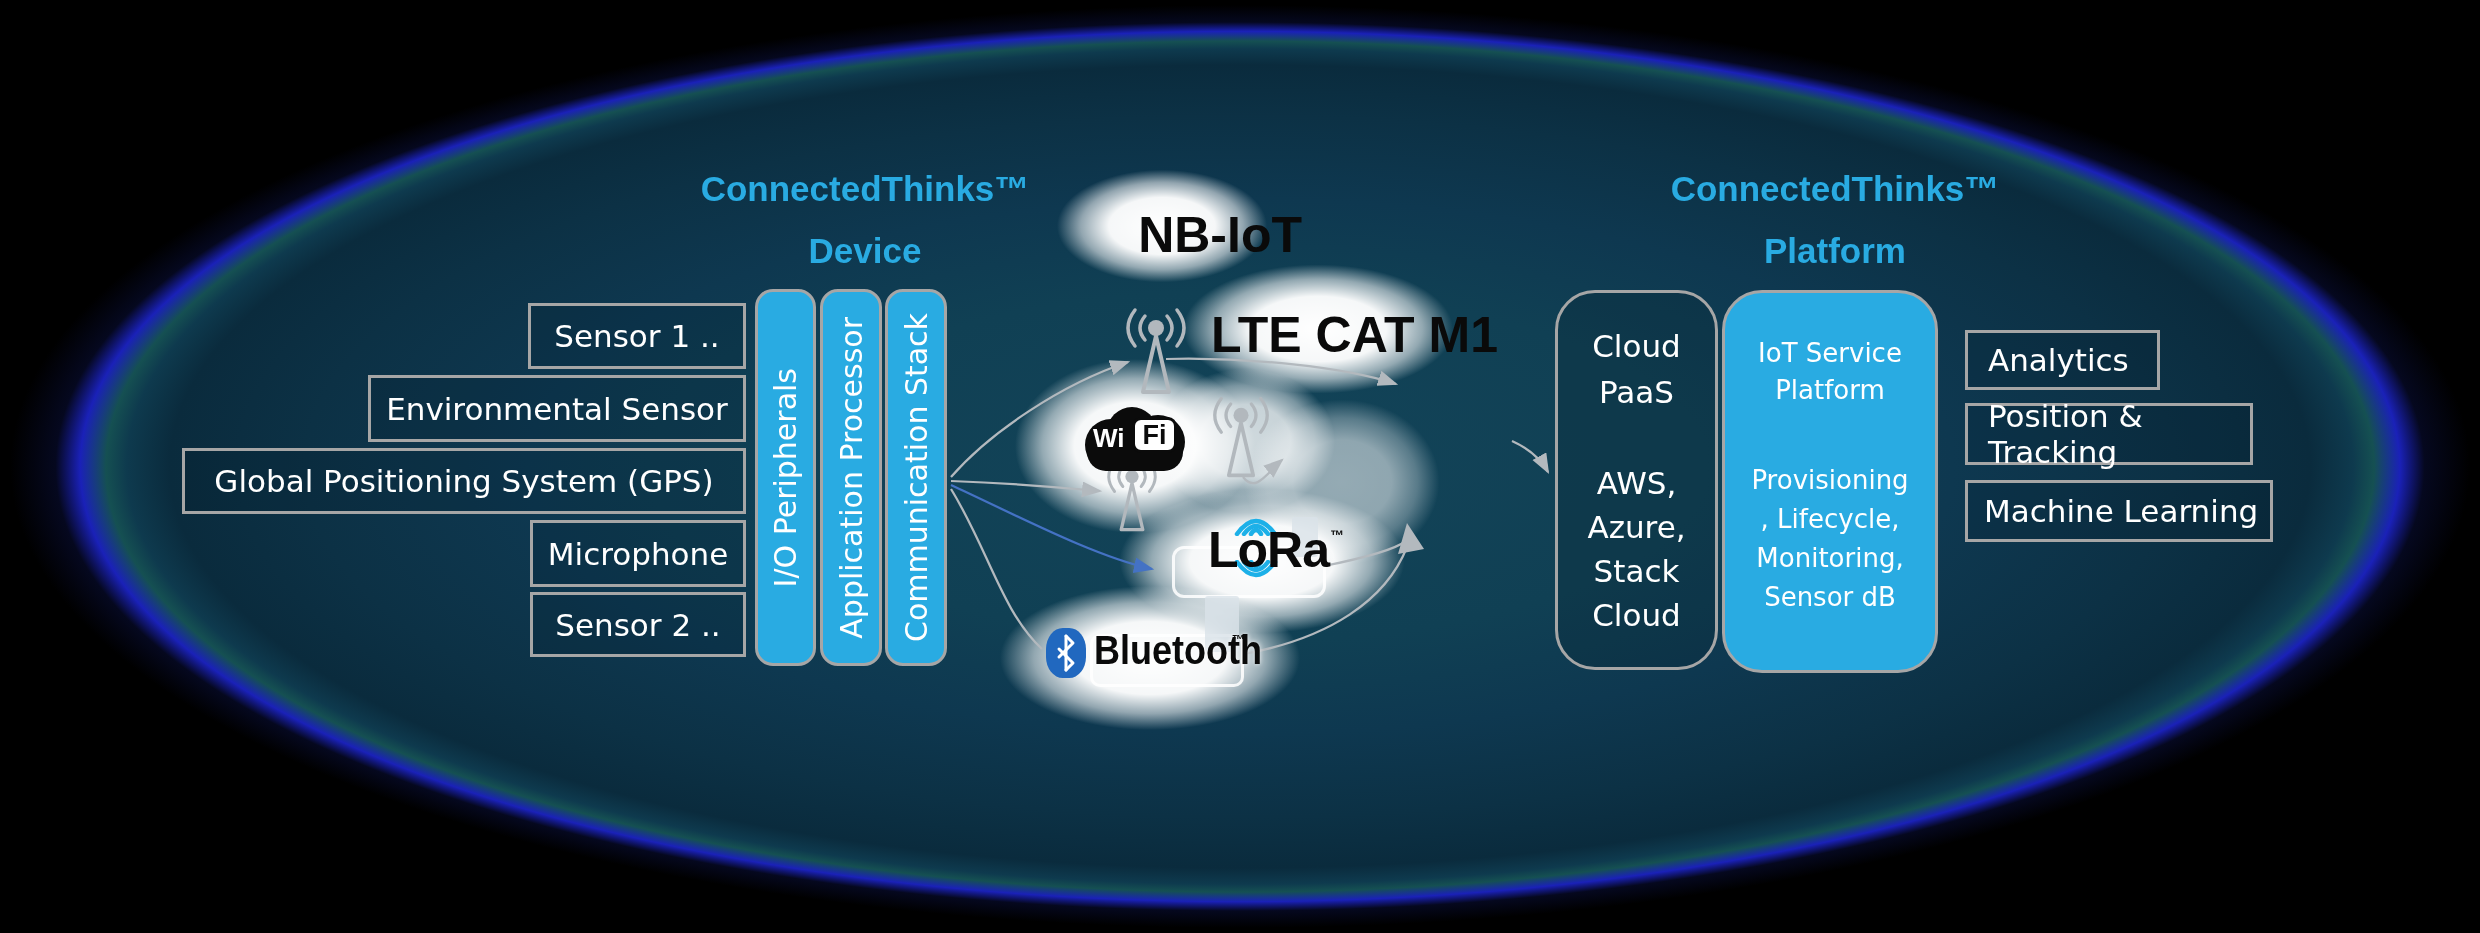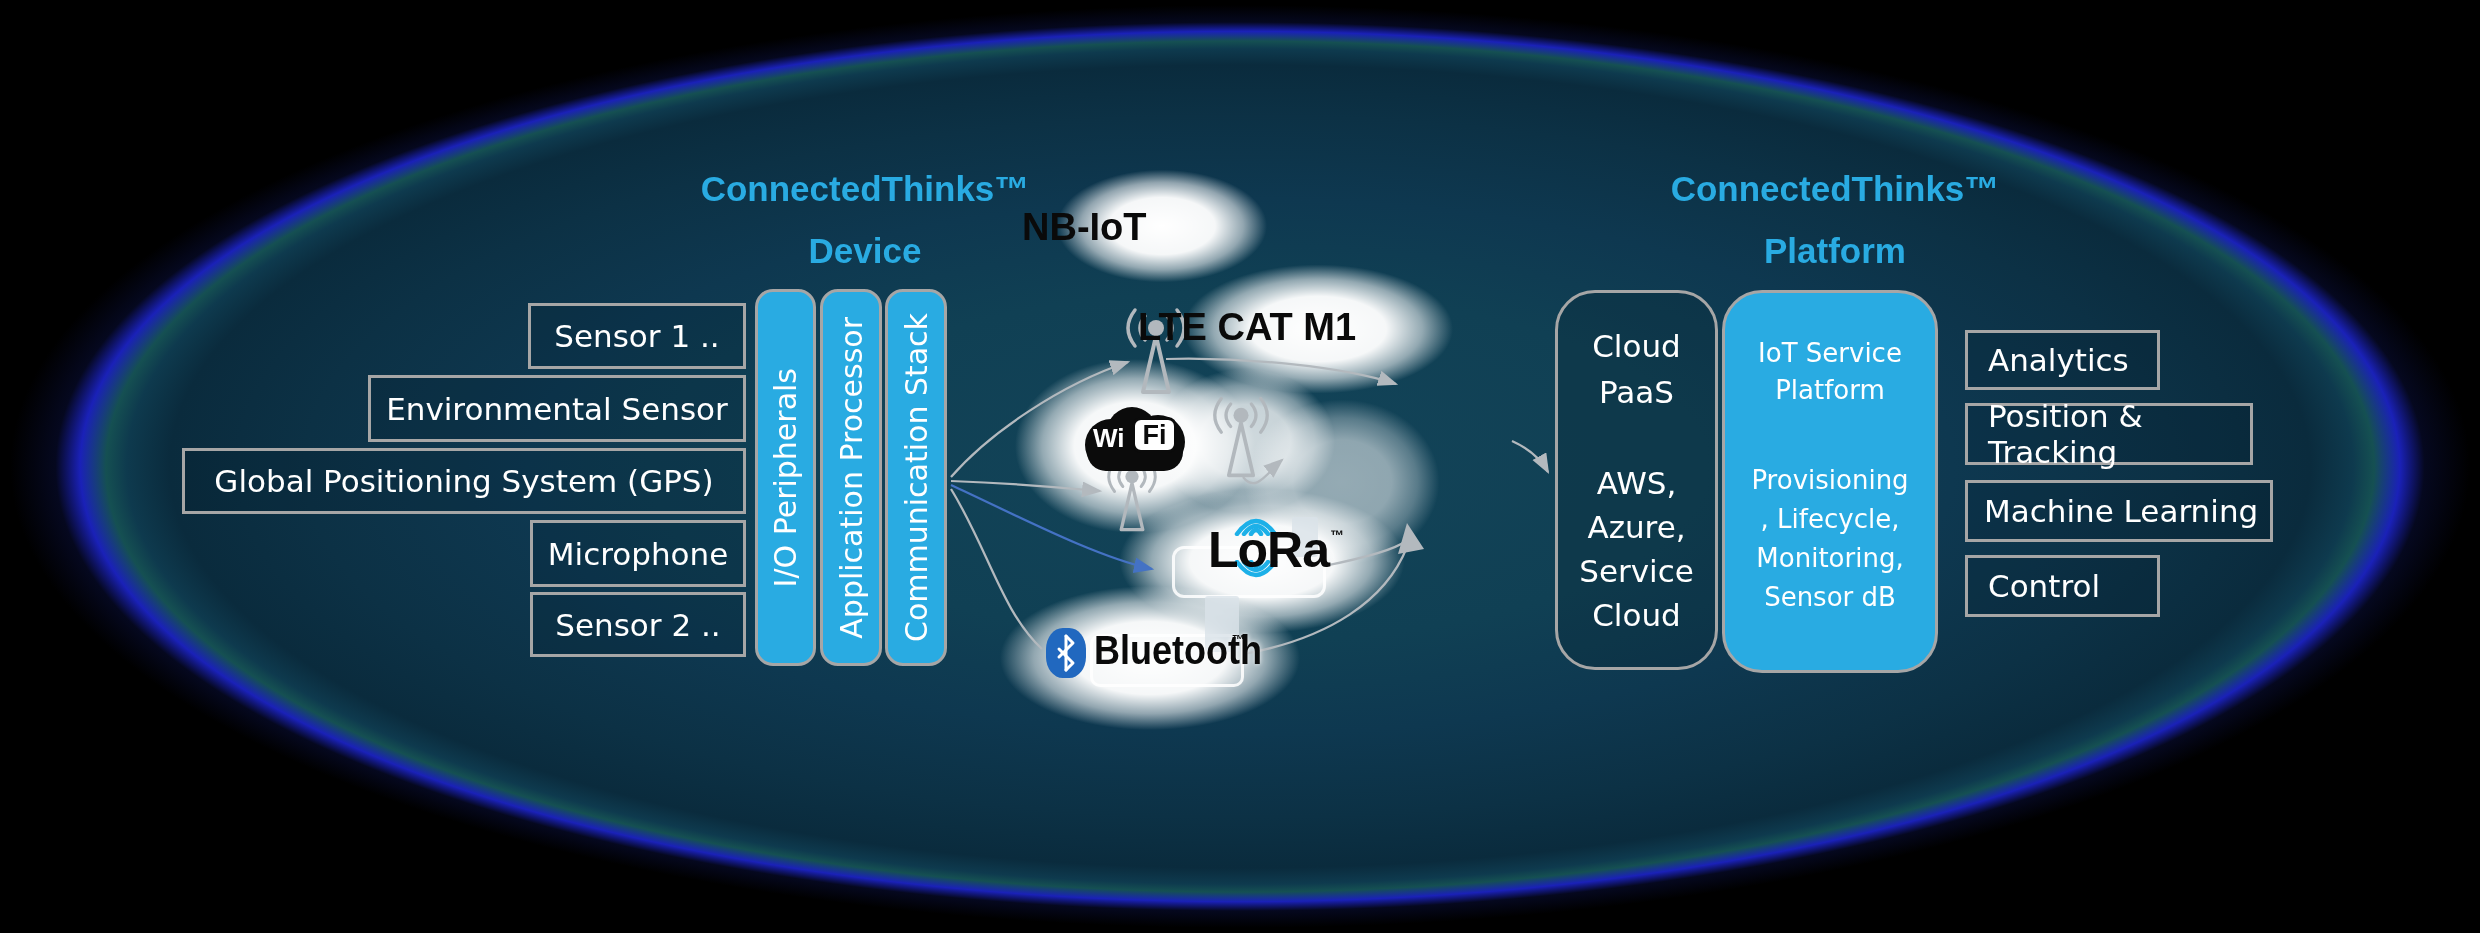--- a/index.html
+++ b/index.html
@@ -14,21 +14,21 @@
       rgba(255,255,255,.55) 58%, rgba(255,255,255,0) 75%);}
   .title{position:absolute;color:#29abe2;font-family:"Liberation Sans",sans-serif;
     font-weight:bold;font-size:35px;line-height:62px;text-align:center;}
   .obox{position:absolute;border:3px solid #a6a6a6;display:flex;align-items:center;
     justify-content:center;color:#fff;font-size:31px;background:rgba(3,22,34,.15);}
   .obox.leftal{justify-content:flex-start;padding-left:20px;box-sizing:border-box;}
   .vbar{position:absolute;top:289px;height:377px;background:#29abe2;border:3px solid #a6a6a6;
     border-radius:18px;display:flex;align-items:center;justify-content:center;box-sizing:border-box;}
   .vtext{writing-mode:vertical-rl;transform:rotate(180deg);color:#fff;font-size:30px;white-space:nowrap;}
   .blklabel{position:absolute;color:#0a0a0a;font-family:"Liberation Sans",sans-serif;
-    font-weight:800;font-size:38px;text-align:left;}
+    font-weight:800;font-size:50px;text-align:right;}
   .rbox{position:absolute;border:3.5px solid #a6a6a6;border-radius:40px;box-sizing:border-box;
     color:#fff;text-align:center;}
   .paas-top{margin-top:30px;font-size:31px;line-height:46px;}
   .paas-providers{margin-top:46px;font-size:31px;line-height:44px;}
   .iot-top{margin-top:42px;font-size:26px;line-height:37px;}
   .iot-features{margin-top:52px;font-size:26px;line-height:39px;}
   .tag-outline{position:absolute;border:3px solid rgba(255,255,255,.85);border-radius:12px;
     background:rgba(255,255,255,.07);}
   .tag-tab{position:absolute;background:#d9e2e8;opacity:.8;border-radius:3px;}
   .lora-text{position:absolute;left:1208px;top:521px;color:#0a0a0a;font-family:"Liberation Sans",sans-serif;
@@ -207,21 +207,21 @@
   </div>
 
   <div class="rbox" style="left:1555px;top:290px;width:163px;height:380px;background:rgba(8,34,49,.25);">
     <div class="paas-top">
       <div>Cloud</div>
       <div>PaaS</div>
     </div>
     <div class="paas-providers">
       <div>AWS,</div>
       <div>Azure,</div>
-      <div>Service</div>
+      <div>Stack</div>
       <div>Cloud</div>
     </div>
   </div>
 
   <div class="rbox" style="left:1722px;top:290px;width:216px;height:383px;background:#29abe2;">
     <div class="iot-top">
       <div>IoT Service</div>
       <div>Platform</div>
     </div>
     <div class="iot-features">
@@ -234,17 +234,14 @@
 
   <div class="obox leftal" style="left:1965px;top:330px;width:195px;height:60px;">
     <span>Analytics</span>
   </div>
   <div class="obox leftal" style="left:1965px;top:403px;width:288px;height:62px;">
     <span>Position &amp; Tracking</span>
   </div>
   <div class="obox leftal" style="left:1965px;top:480px;width:308px;height:62px;padding-left:16px;">
     <span>Machine Learning</span>
   </div>
-  <div class="obox leftal" style="left:1965px;top:555px;width:195px;height:62px;">
-    <span>Control</span>
-  </div>
 
 </div>
 
 </body></html>

